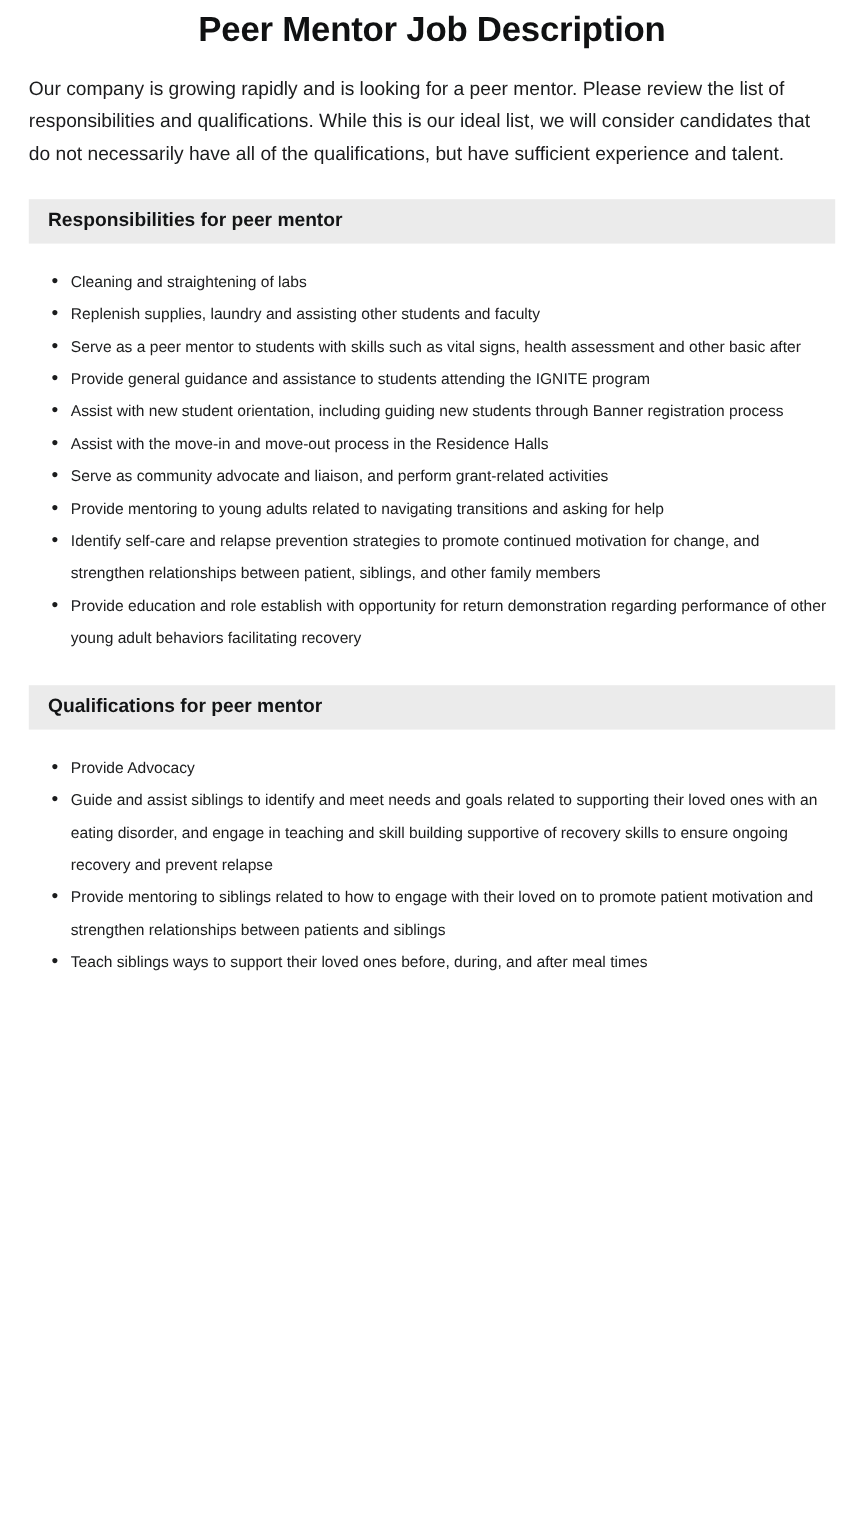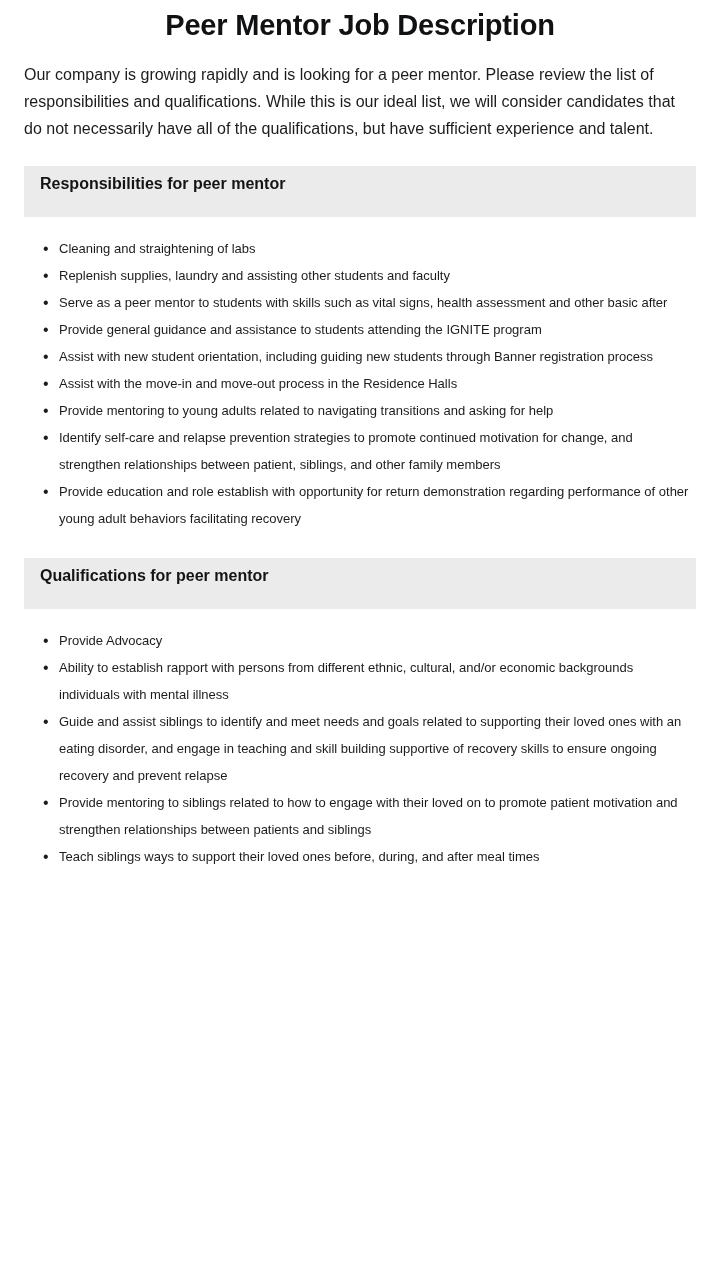--- a/index.html
+++ b/index.html
@@ -36,21 +36,21 @@
     font-size: 16px;
     line-height: 27px;
     color: #1b1c1d;
   }
   .section {
     margin-top: 24px;
   }
   .section-header {
     margin: 0 24px;
     background: #ebebeb;
-    padding: 9px 16px 24px 16px;
+    padding: 9px 16px 10px 16px;
     box-sizing: border-box;
   }
   .section-header-text {
     font-size: 16px;
     line-height: 18px;
     font-weight: bold;
     color: #131415;
     display: block;
   }
   ul.section-list {
@@ -95,33 +95,33 @@
     <div class="section-header">
       <span class="section-header-text">Responsibilities for peer mentor</span>
     </div>
     <ul class="section-list">
       <li>Cleaning and straightening of labs</li>
       <li>Replenish supplies, laundry and assisting other students and faculty</li>
       <li>Serve as a peer mentor to students with skills such as vital signs, health assessment and other basic after</li>
       <li>Provide general guidance and assistance to students attending the IGNITE program</li>
       <li>Assist with new student orientation, including guiding new students through Banner registration process</li>
       <li>Assist with the move-in and move-out process in the Residence Halls</li>
+      <li>Serve as community advocate and liaison, and perform grant-related activities</li>
       <li>Provide mentoring to young adults related to navigating transitions and asking for help</li>
       <li>Identify self-care and relapse prevention strategies to promote continued motivation for change, and strengthen relationships between patient, siblings, and other family members</li>
       <li>Provide education and role establish with opportunity for return demonstration regarding performance of other young adult behaviors facilitating recovery</li>
     </ul>
   </div>
 
   <div class="section qualifications">
     <div class="section-header">
       <span class="section-header-text">Qualifications for peer mentor</span>
     </div>
     <ul class="section-list">
       <li>Provide Advocacy</li>
-      <li>Ability to establish rapport with persons from different ethnic, cultural, and/or economic backgrounds individuals with mental illness</li>
       <li>Guide and assist siblings to identify and meet needs and goals related to supporting their loved ones with an eating disorder, and engage in teaching and skill building supportive of recovery skills to ensure ongoing recovery and prevent relapse</li>
       <li>Provide mentoring to siblings related to how to engage with their loved on to promote patient motivation and strengthen relationships between patients and siblings</li>
       <li>Teach siblings ways to support their loved ones before, during, and after meal times</li>
     </ul>
   </div>
 
   <div class="tail-space"></div>
 </div>
 
 </body></html>

